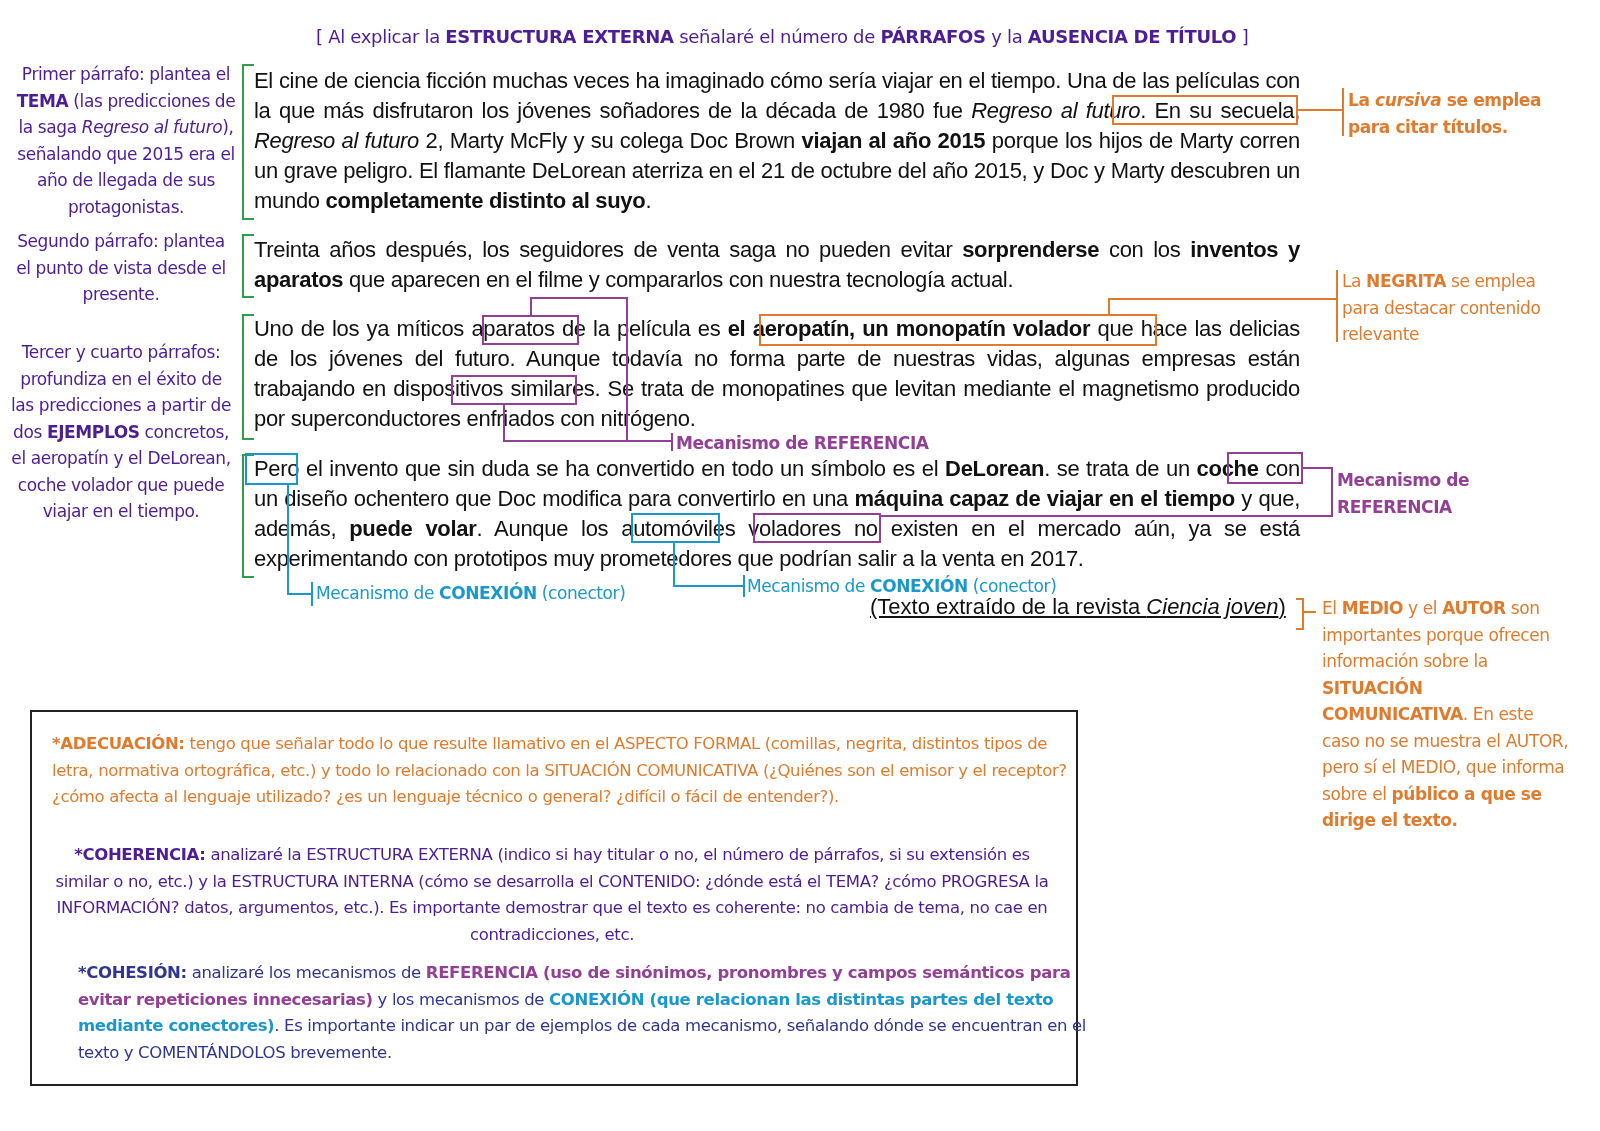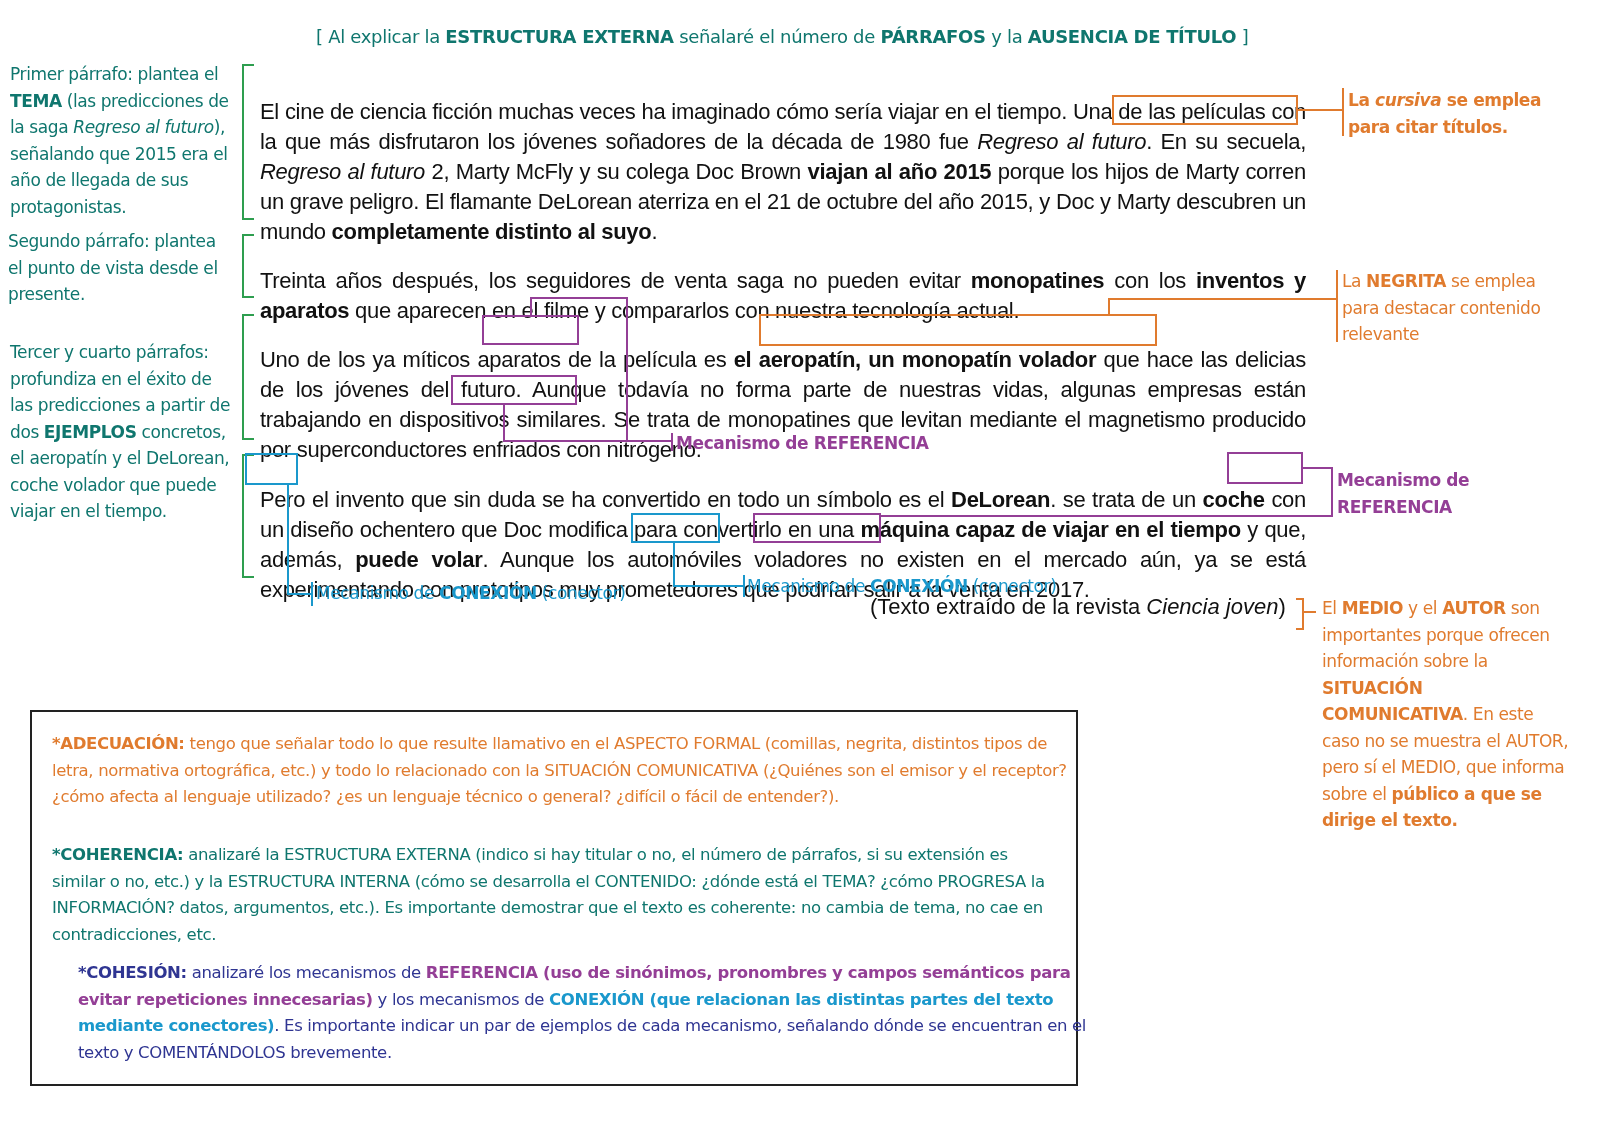--- a/index.html
+++ b/index.html
@@ -1,28 +1,28 @@
 <!DOCTYPE html>
 <html><head>
 <meta charset="utf-8">
 <style>
   html, body { margin: 0; padding: 0; background: #ffffff; }
   body { width: 1600px; height: 1131px; position: relative; overflow: hidden; font-family: "Liberation Sans", sans-serif; }
   .abs { position: absolute; }
-  .green { color: #0f766e; }
+  .green { color: #4c1d95; text-align: center; }
   .orange { color: #e07b2e; }
   .purple { color: #943f96; font-weight: bold; }
   .blue { color: #1a98cc; }
   .navy { color: #2f3592; margin-left: 20px; }
   .note { font-family: "DejaVu Sans", sans-serif; font-size: 17px; line-height: 26.5px; letter-spacing: -0.4px; }
   .title-note { font-family: "DejaVu Sans", sans-serif; font-size: 18px; font-weight: normal; letter-spacing: -0.3px; }
   .title-note b { font-weight: bold; }
   .main-text { font-family: "Liberation Sans", sans-serif; font-size: 22px; line-height: 30px; color: #111; text-align: justify; letter-spacing: -0.3px; }
   .main-text b { font-weight: bold; }
-  .para { position: absolute; left: 260px; width: 1046px; margin-top: 31px; }
+  .para { position: absolute; left: 254px; width: 1046px; }
   .bracket-green { position: absolute; border: 2px solid #2e9e4f; border-right: none; width: 10px; }
   .box { position: absolute; border: 2px solid; box-sizing: border-box; }
   .box.orange-b { border-color: #e07b2e; }
   .box.purple-b { border-color: #943f96; }
   .box.blue-b { border-color: #1a98cc; }
   .line { position: absolute; }
   .hl { height: 0; border-top: 2px solid; }
   .vl { width: 0; border-left: 2px solid; }
   .c-orange { border-color: #e07b2e; }
   .c-purple { border-color: #943f96; }
@@ -49,32 +49,32 @@
 <div class="bracket-green" style="left:242px; top:64px; height:152px;"></div>
 <div class="bracket-green" style="left:242px; top:234px; height:60px;"></div>
 <div class="bracket-green" style="left:242px; top:314px; height:122px;"></div>
 <div class="bracket-green" style="left:242px; top:454px; height:120px;"></div>
 
 <div class="para main-text" style="top:66px;">
   <span>El cine de ciencia ficción muchas veces ha imaginado cómo sería viajar en el tiempo. Una de las películas con la que más disfrutaron los jóvenes soñadores de la década de 1980 fue </span><i>Regreso al futuro</i><span>. En su secuela, </span><i>Regreso al futuro</i><span> 2, Marty McFly y su colega Doc Brown </span><b>viajan al año 2015</b><span> porque los hijos de Marty corren un grave peligro. El flamante DeLorean aterriza en el 21 de octubre del año 2015, y Doc y Marty descubren un mundo </span><b>completamente distinto al suyo</b><span>.</span>
 </div>
 
 <div class="para main-text" style="top:235px;">
-  <span>Treinta años después, los seguidores de venta saga no pueden evitar </span><b>monopatines</b><span> con los </span><b>inventos y aparatos</b><span> que aparecen en el filme y compararlos con nuestra tecnología actual.</span>
+  <span>Treinta años después, los seguidores de venta saga no pueden evitar </span><b>sorprenderse</b><span> con los </span><b>inventos y aparatos</b><span> que aparecen en el filme y compararlos con nuestra tecnología actual.</span>
 </div>
 
 <div class="para main-text" style="top:314px;">
   <span>Uno de los ya míticos </span><span>aparatos</span><span> de la película es </span><b>el aeropatín, un monopatín volador</b><span> que hace las delicias de los jóvenes del futuro. Aunque todavía no forma parte de nuestras vidas, algunas empresas están trabajando en </span><span>dispositivos</span><span> similares. Se trata de monopatines que levitan mediante el magnetismo producido por superconductores enfriados con nitrógeno.</span>
 </div>
 
 <div class="para main-text" style="top:454px;">
   <span>Pero</span><span> el invento que sin duda se ha convertido en todo un símbolo es el </span><b>DeLorean</b><span>. se trata de un </span><b>coche</b><span> con un diseño ochentero que Doc modifica para convertirlo en una </span><b>máquina capaz de viajar en el tiempo</b><span> y que, además, </span><b>puede volar</b><span>. </span><span>Aunque</span><span> los </span><span>automóviles</span><span> voladores no existen en el mercado aún, ya se está experimentando con prototipos muy prometedores que podrían salir a la venta en 2017.</span>
 </div>
 
-<div class="abs source" style="left:870px; top:594px; white-space:nowrap;">
+<div class="abs source" style="left:870px; top:594px; white-space:nowrap;text-decoration:underline;">
   <span>(Texto extraído de la revista </span><i>Ciencia joven</i><span>)</span>
 </div>
 
 <div class="box orange-b" style="left:1112px; top:95px; width:186px; height:30px;"></div>
 <div class="box orange-b" style="left:759px; top:314px; width:398px; height:32px;"></div>
 
 <div class="line hl c-orange" style="left:1298px; top:109px; width:44px;"></div>
 <div class="line vl c-orange" style="left:1342px; top:88px; height:48px;"></div>
 
 <div class="line vl c-orange" style="left:1108px; top:298px; height:16px;"></div>

